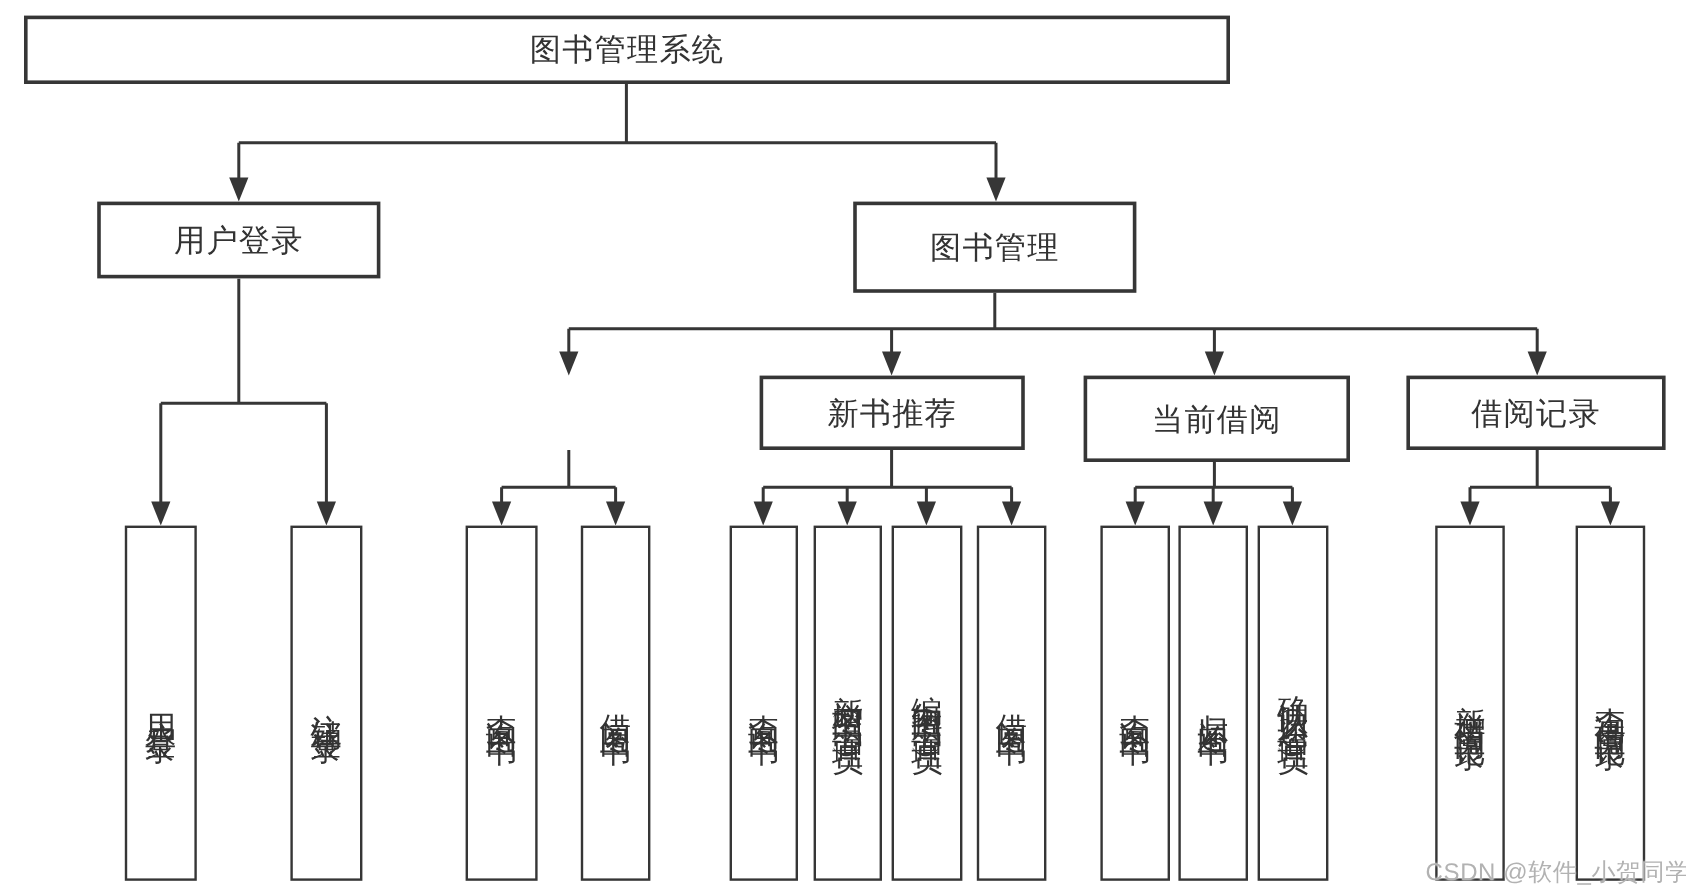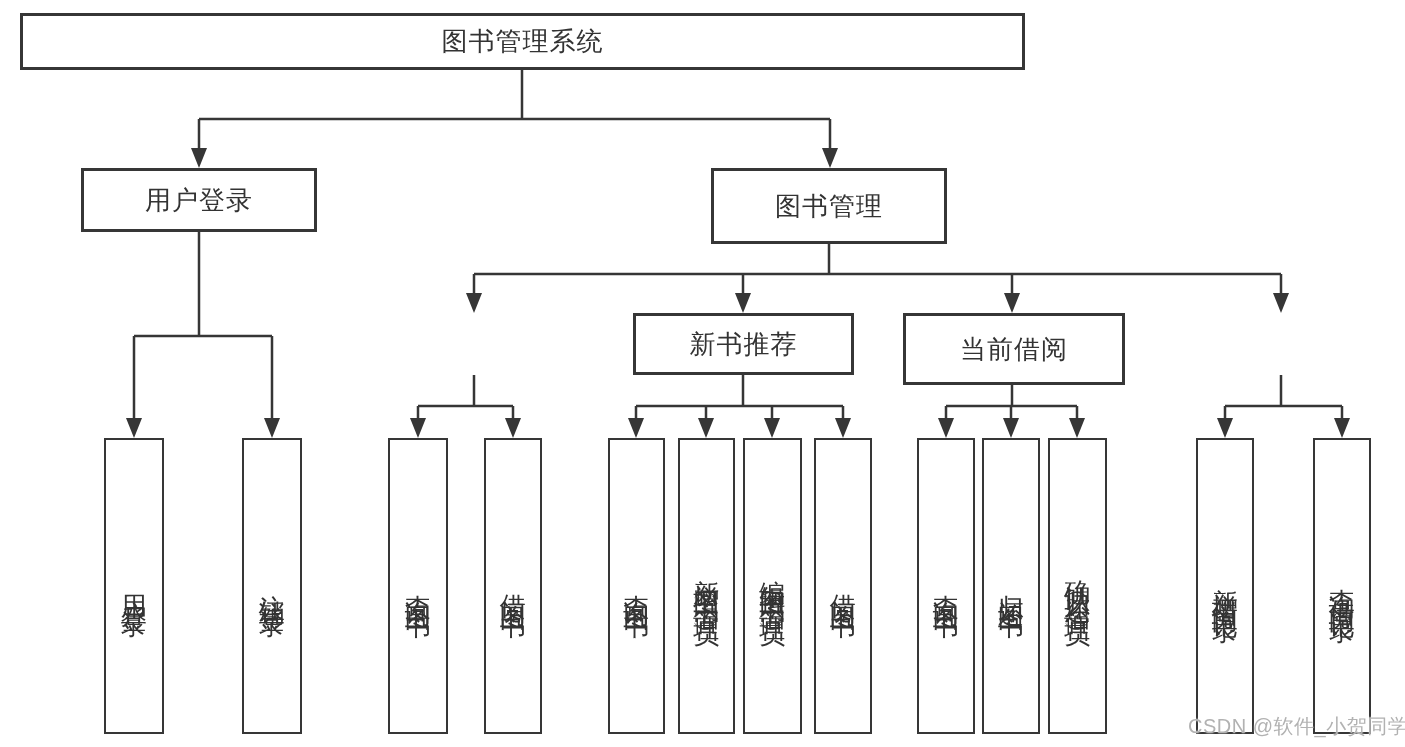--- a/index.html
+++ b/index.html
@@ -71,20 +71,23 @@
   <div class="box" style="left:711px; top:168px; width:236px; height:76px;">
     <span class="h-label">图书管理</span>
   </div>
 
   <div class="box" style="left:633px; top:313px; width:221px; height:62px;">
     <span class="h-label">新书推荐</span>
   </div>
   <div class="box" style="left:903px; top:313px; width:222px; height:72px;">
     <span class="h-label">当前借阅</span>
   </div>
+  <div class="box" style="left:1172px; top:313px; width:216px; height:62px;">
+    <span class="h-label">借阅记录</span>
+  </div>
 
   <div class="box leaf" style="left:104px; width:60px;">
     <span class="v-label">用户登录</span>
   </div>
   <div class="box leaf" style="left:242px; width:60px;">
     <span class="v-label">注销登录</span>
   </div>
 
   <div class="box leaf" style="left:388px; width:60px;">
     <span class="v-label">查询图书</span>

